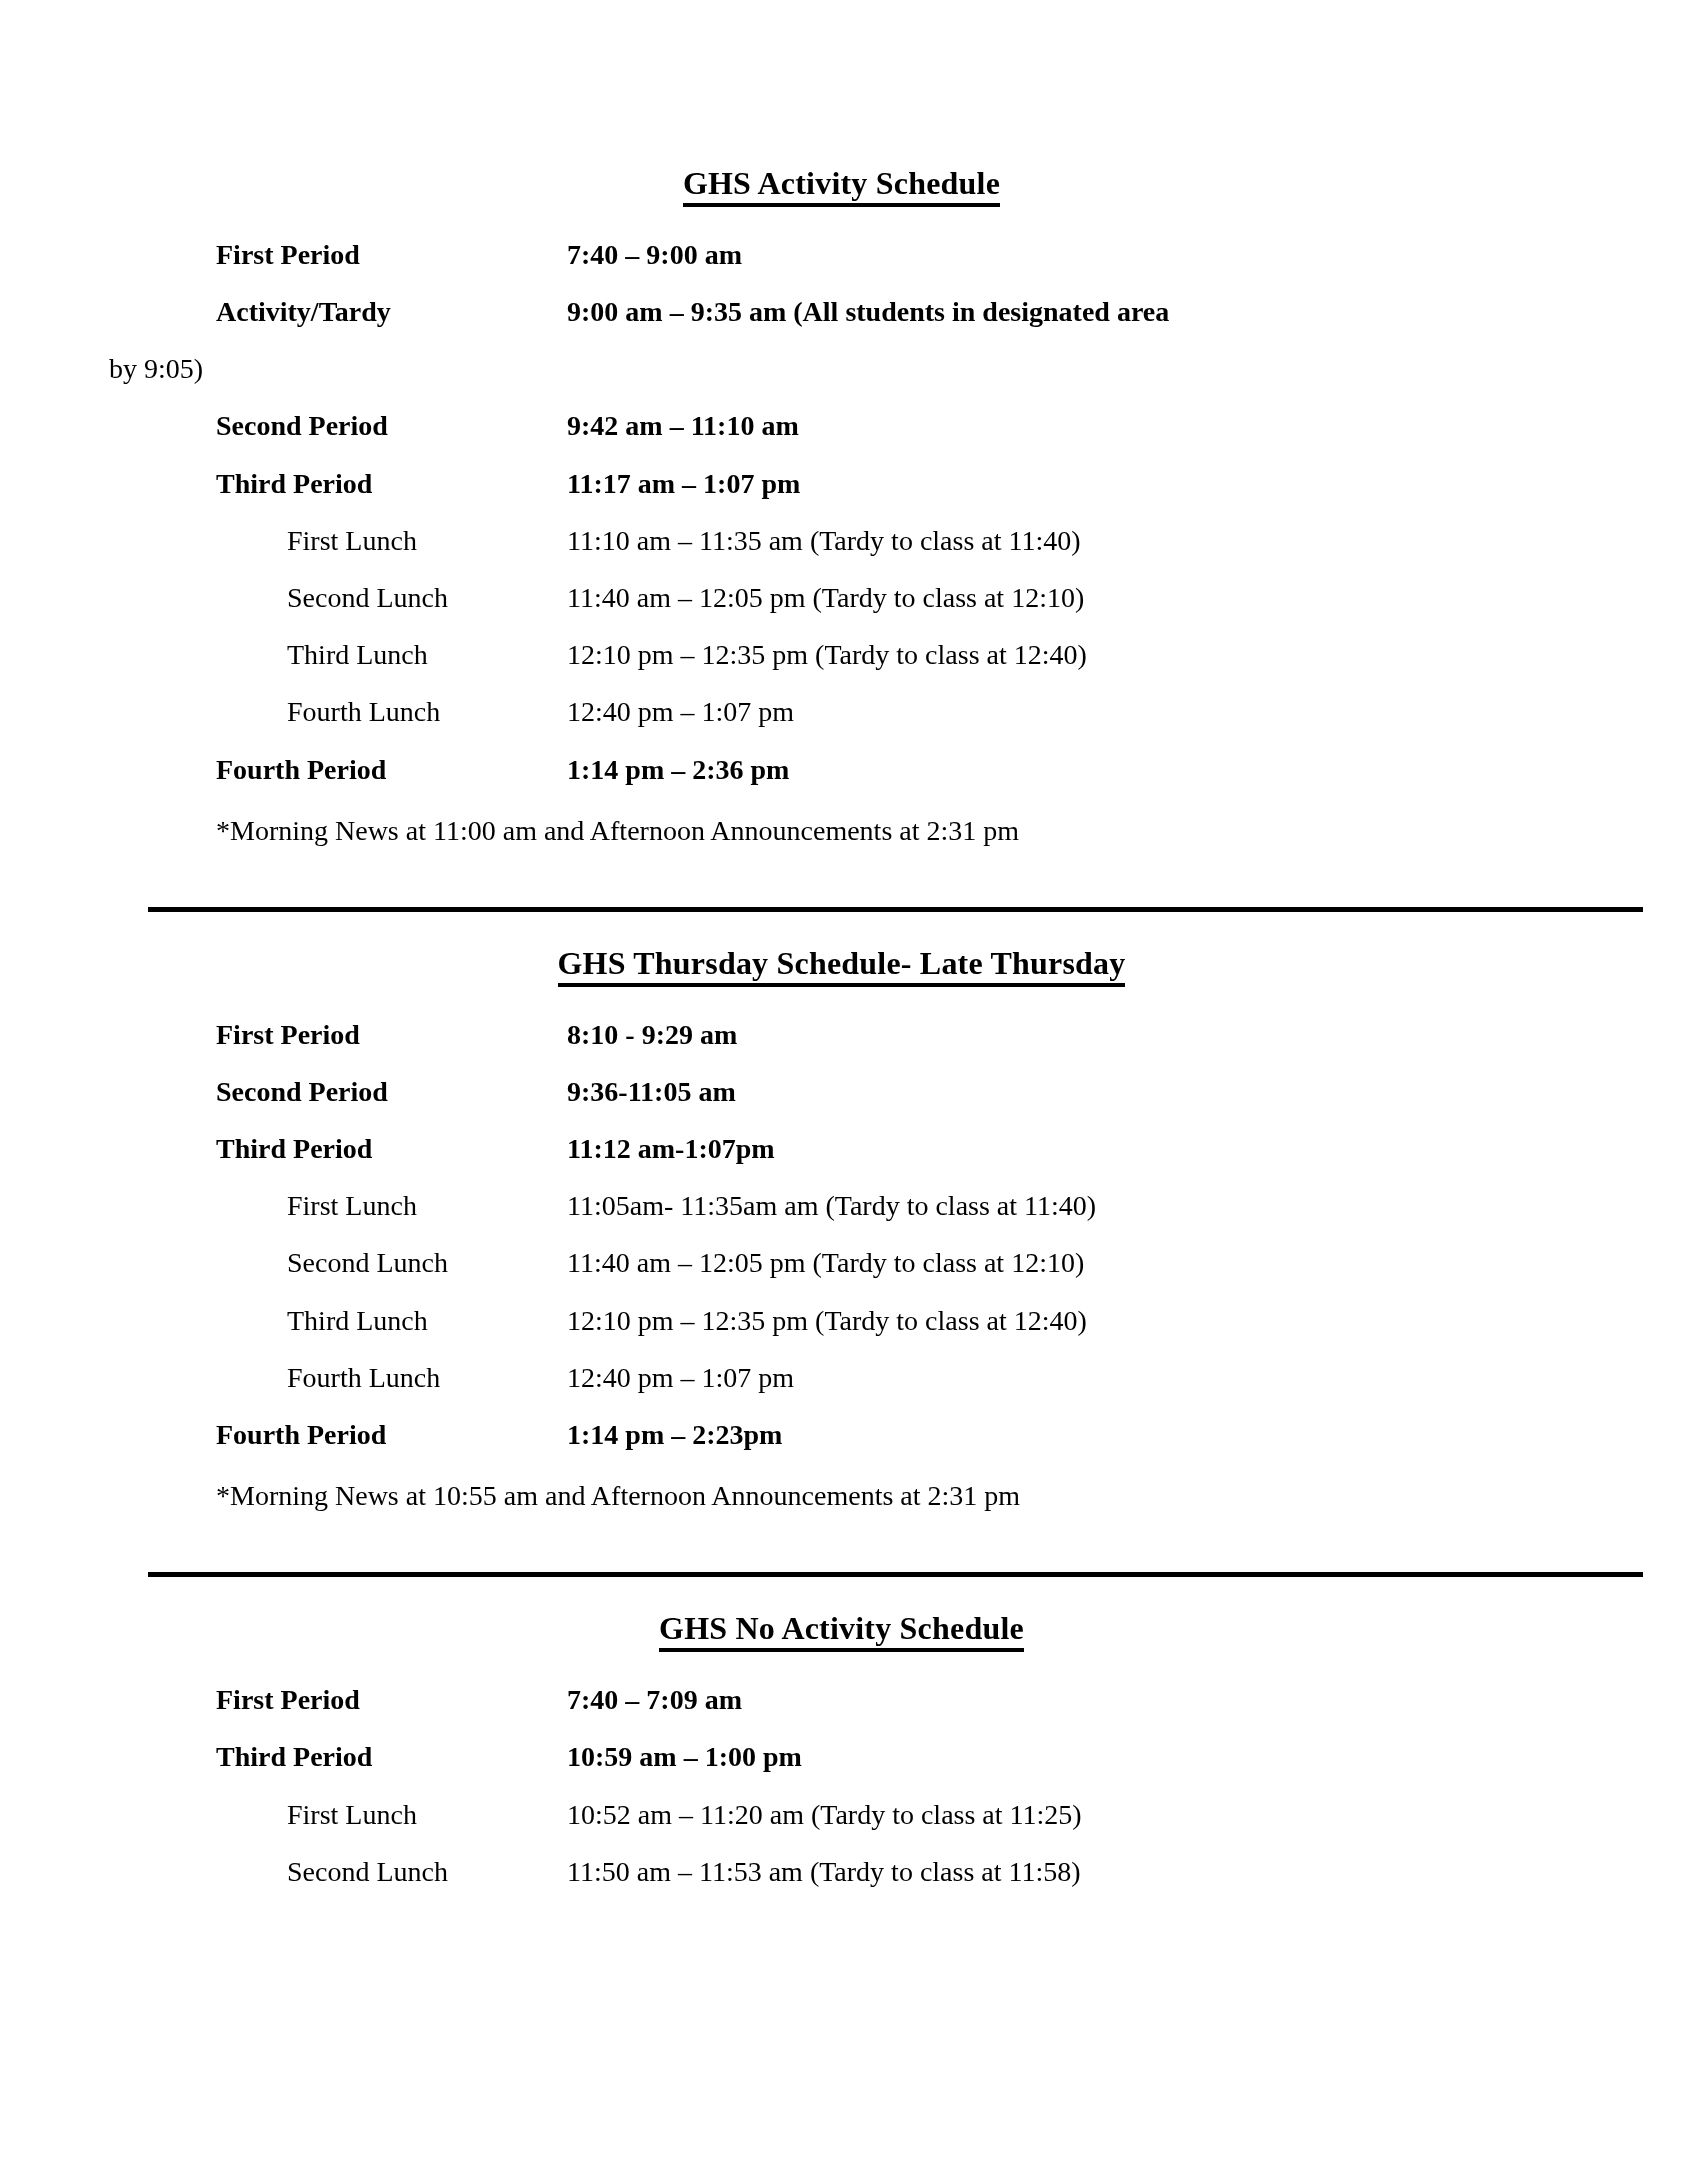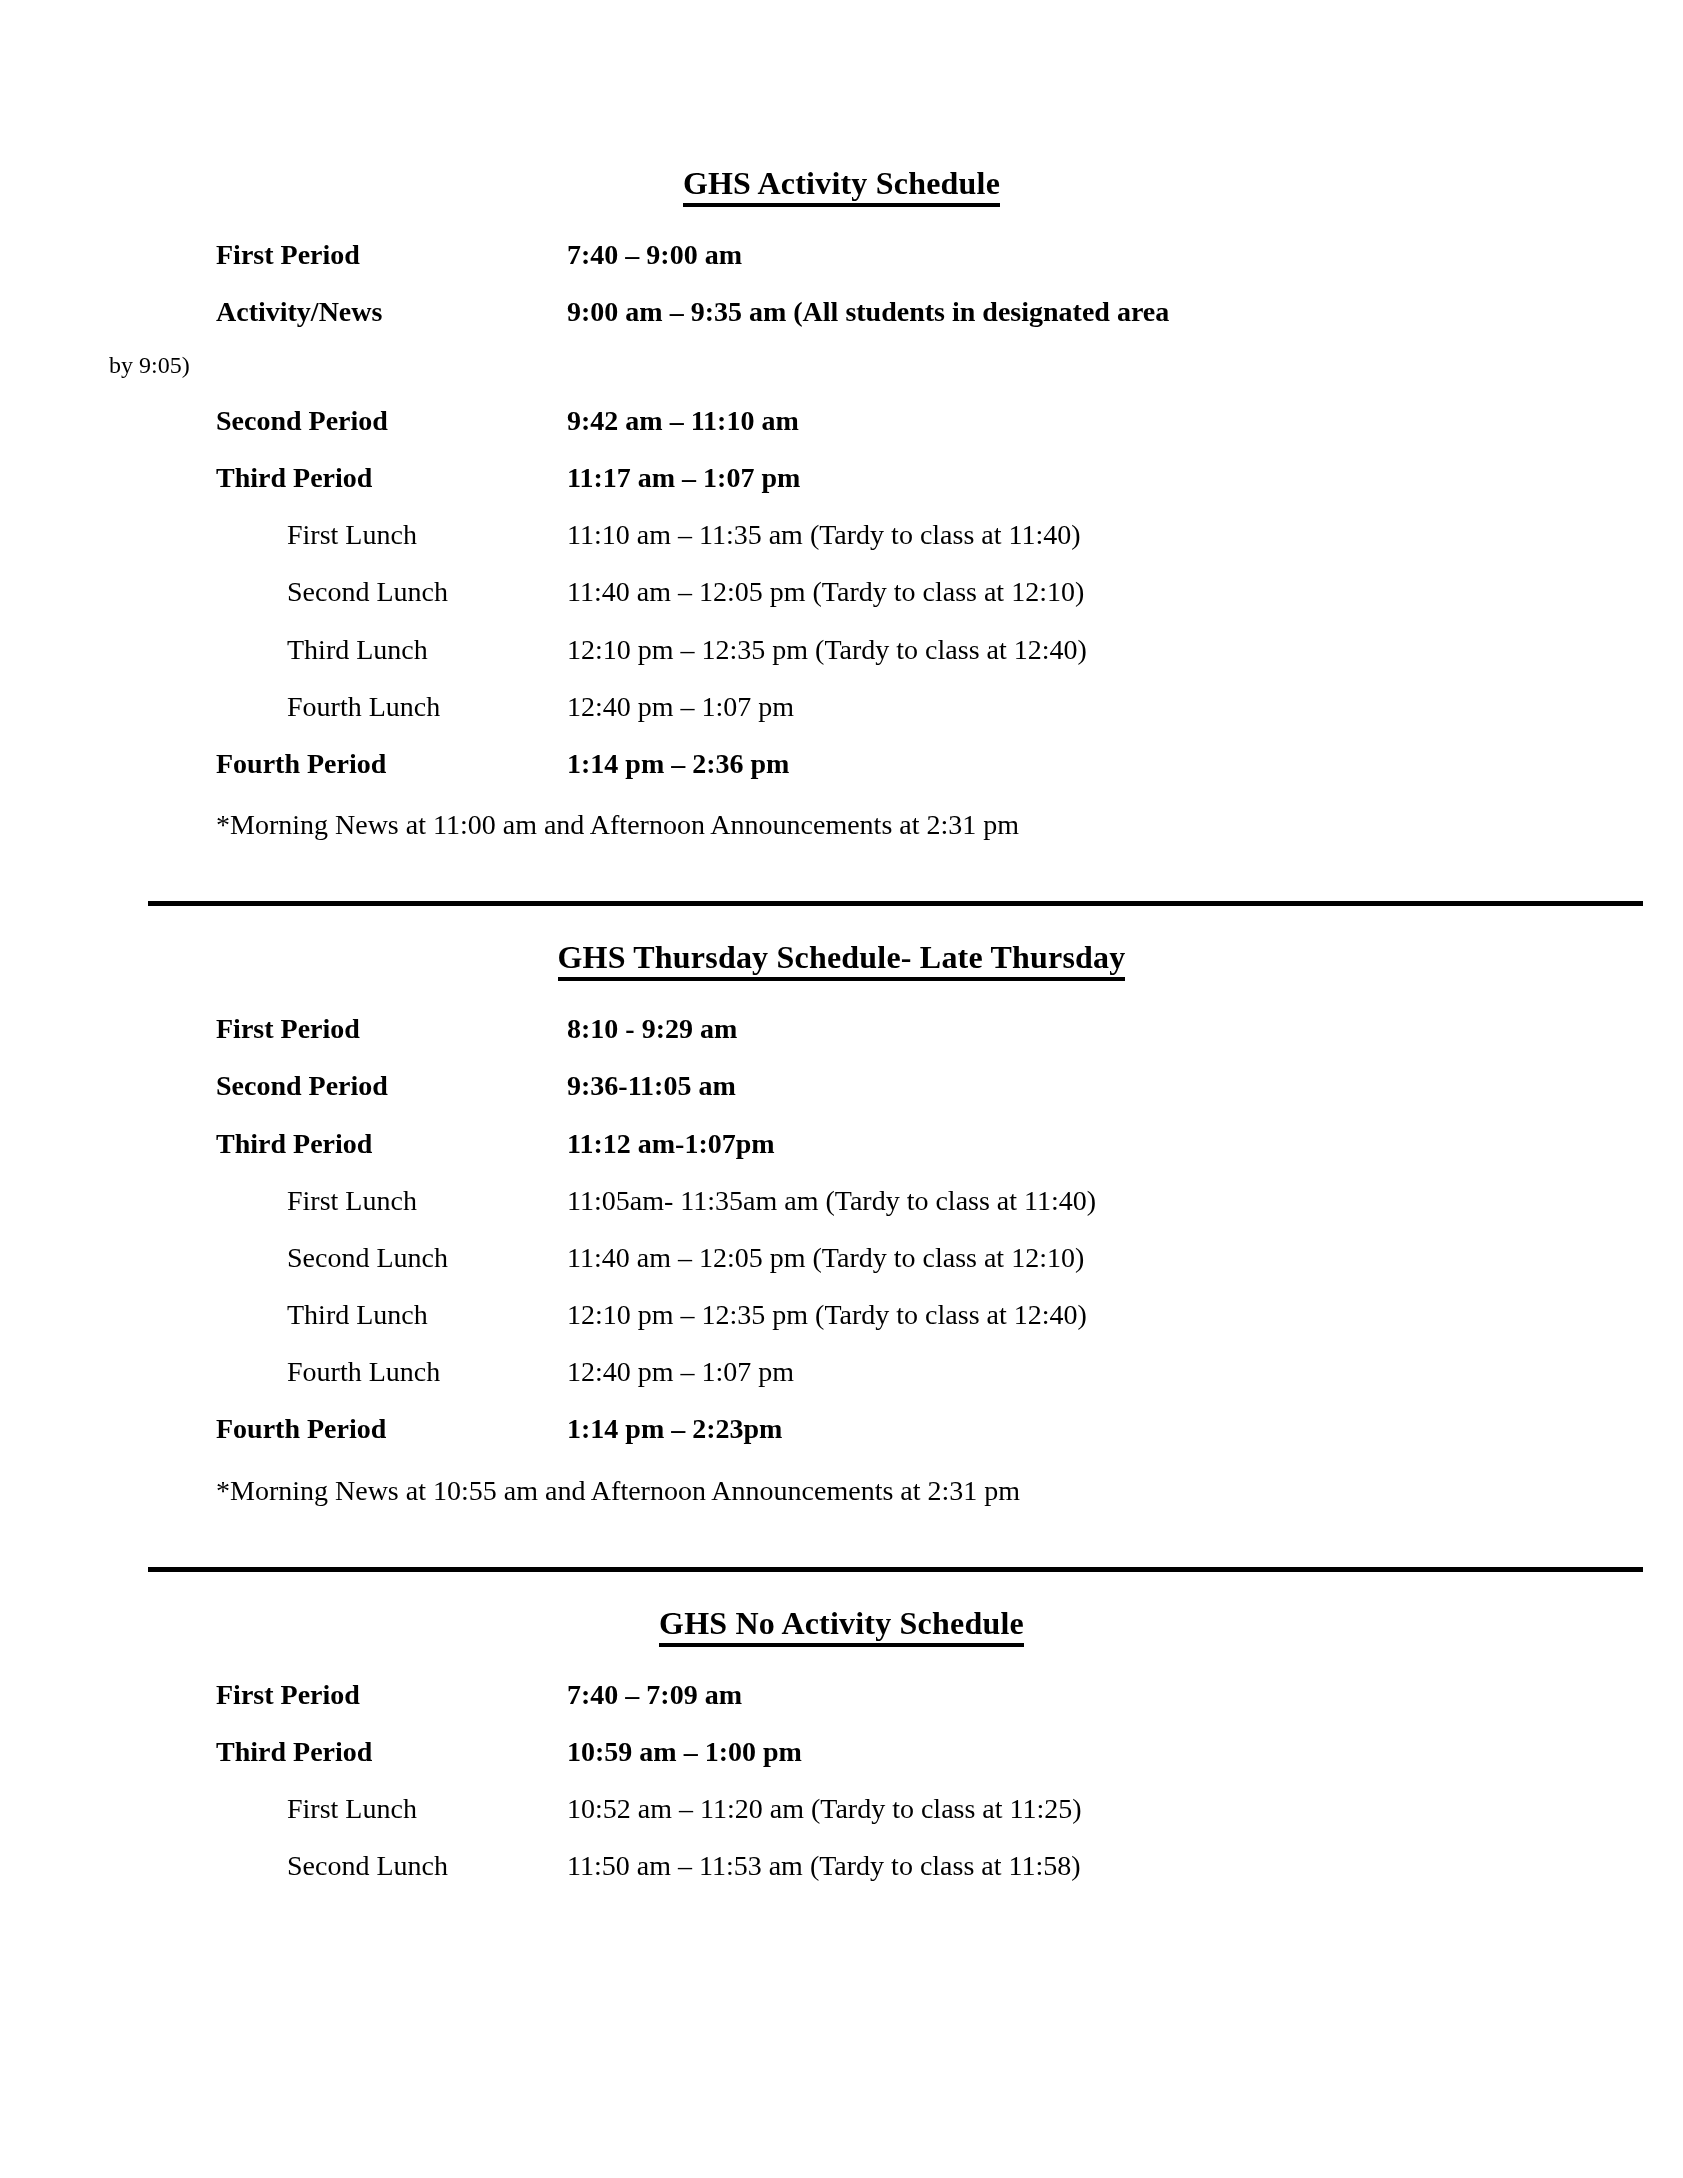--- a/index.html
+++ b/index.html
@@ -75,21 +75,21 @@
   .row.level-2 .label { width: 280px; }
 
   
   .row.wrapped { white-space: normal; }
   .row.wrapped .value {
     white-space: normal;
     width: 891px;
   }
   .continuation {
     display: block;
-    font-size: 24px;
+    font-size: 28px;
     line-height: 1.40;
     margin: 0 0 18px 0;
     margin-left: -79px;
   }
 
   .note {
     display: block;
     font-size: 28px;
     line-height: 1.40;
     padding-left: 28px;
@@ -117,21 +117,21 @@
     <div class="section">
       <div class="section-title-wrap">
         <span class="section-title">GHS Activity Schedule</span>
       </div>
 
       <div class="row level-1">
         <span class="label">First Period</span><span class="value">7:40 – 9:00 am</span>
       </div>
 
       <div class="row level-1 wrapped">
-        <span class="label">Activity/News</span><span class="value">9:00 am – 9:35 am (All students in designated area</span>
+        <span class="label">Activity/Tardy</span><span class="value">9:00 am – 9:35 am (All students in designated area</span>
       </div>
       <div class="continuation">by 9:05)</div>
 
       <div class="row level-1">
         <span class="label">Second Period</span><span class="value">9:42 am – 11:10 am</span>
       </div>
 
       <div class="row level-1">
         <span class="label">Third Period</span><span class="value">11:17 am – 1:07 pm</span>
       </div>

